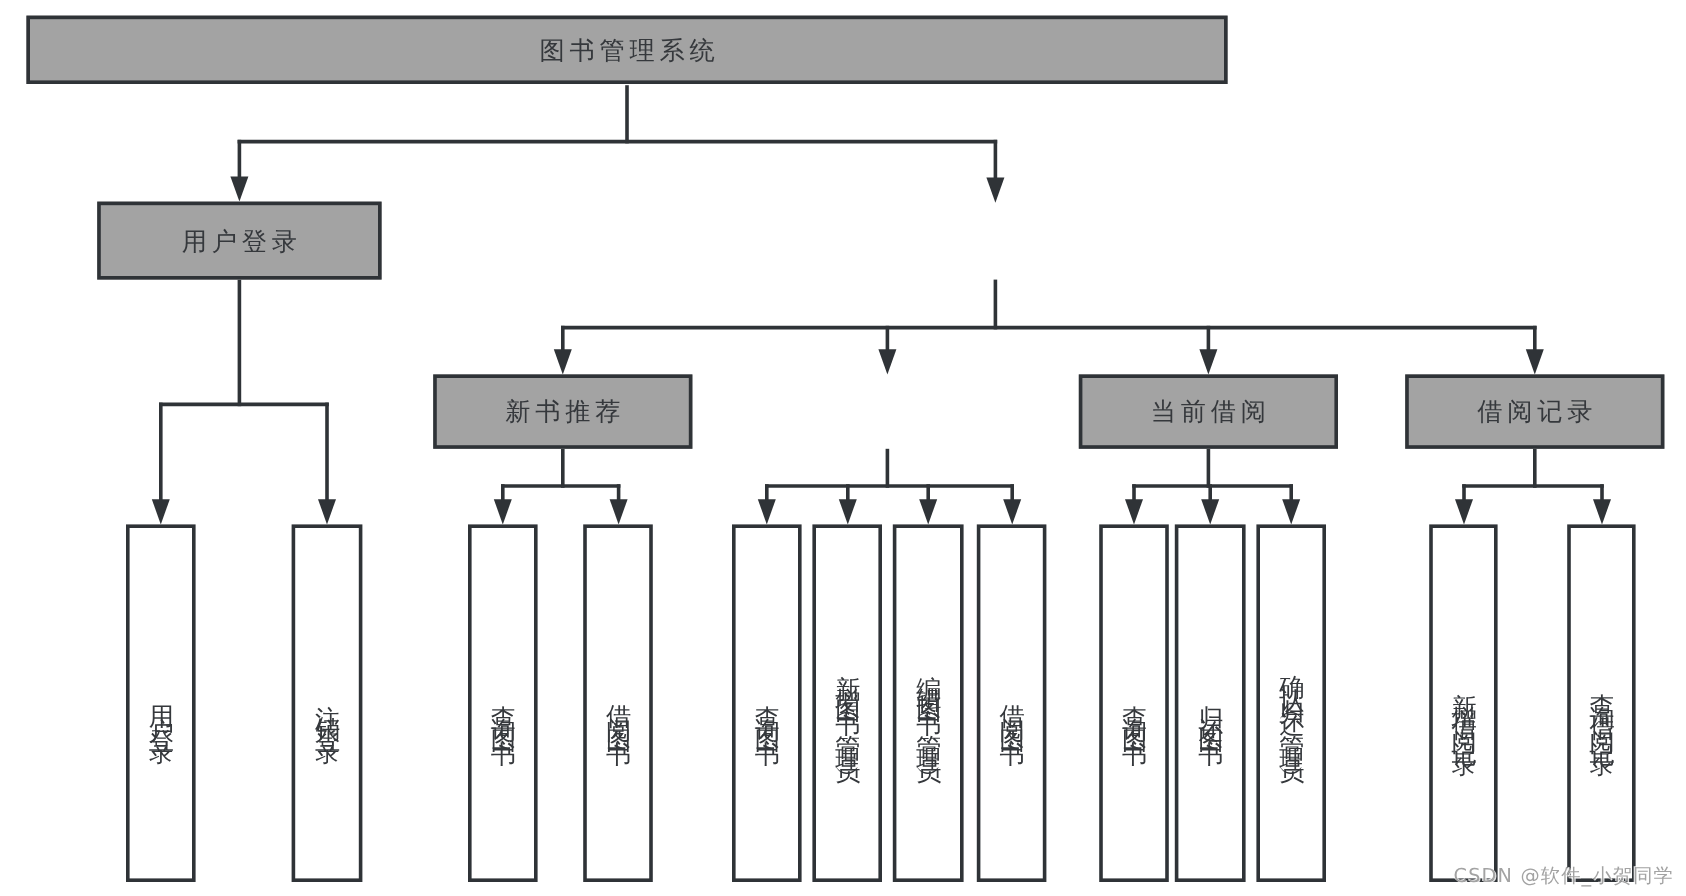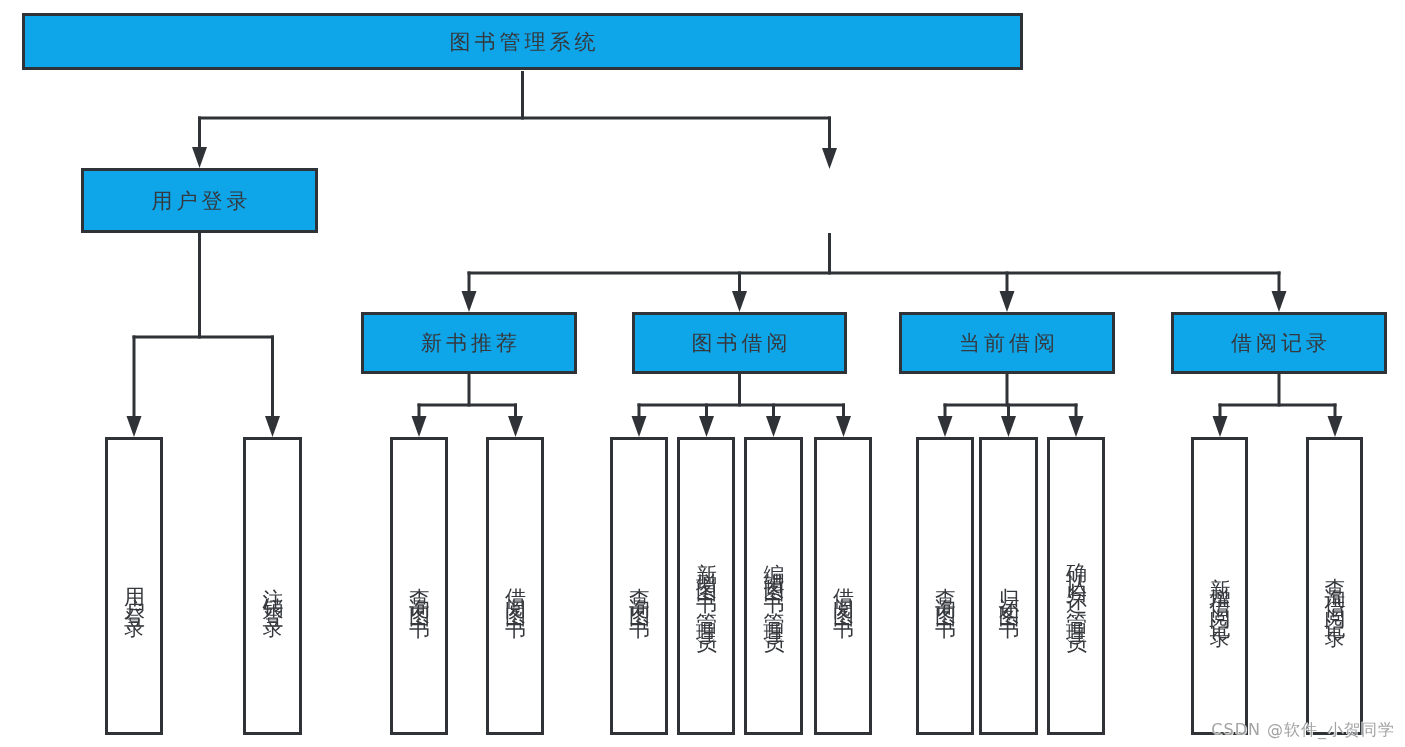--- a/index.html
+++ b/index.html
@@ -15,21 +15,21 @@
   #connectors {
     position: absolute;
     left: 0; top: 0;
     width: 1405px; height: 747px;
     pointer-events: none;
   }
   .node {
     position: absolute;
     box-sizing: border-box;
     border: 3px solid #2f3337;
-    background: #0ea5e9;
+    background: #a3a3a3;
     display: flex;
     align-items: center;
     justify-content: center;
     font-size: 21px;
     letter-spacing: 4px;
     white-space: nowrap;
   }
   .node .hlabel { transform: translateX(2px); }
   .vnode {
     position: absolute;
@@ -123,23 +123,20 @@
     <span class="hlabel">图书管理系统</span>
   </div>
 
   <div class="node" style="left:81px; top:168px; width:237px; height:65px;">
     <span class="hlabel">用户登录</span>
   </div>
 
   <div class="node" style="left:361px; top:312px; width:216px; height:62px;">
     <span class="hlabel">新书推荐</span>
   </div>
-  <div class="node" style="left:632px; top:312px; width:215px; height:62px;">
-    <span class="hlabel">图书借阅</span>
-  </div>
   <div class="node" style="left:899px; top:312px; width:216px; height:62px;">
     <span class="hlabel">当前借阅</span>
   </div>
   <div class="node" style="left:1171px; top:312px; width:216px; height:62px;">
     <span class="hlabel">借阅记录</span>
   </div>
 
   <div class="vnode" style="left:105px; top:437px; width:58px; height:298px;">
     <span class="vtext">用户登录</span>
   </div>

